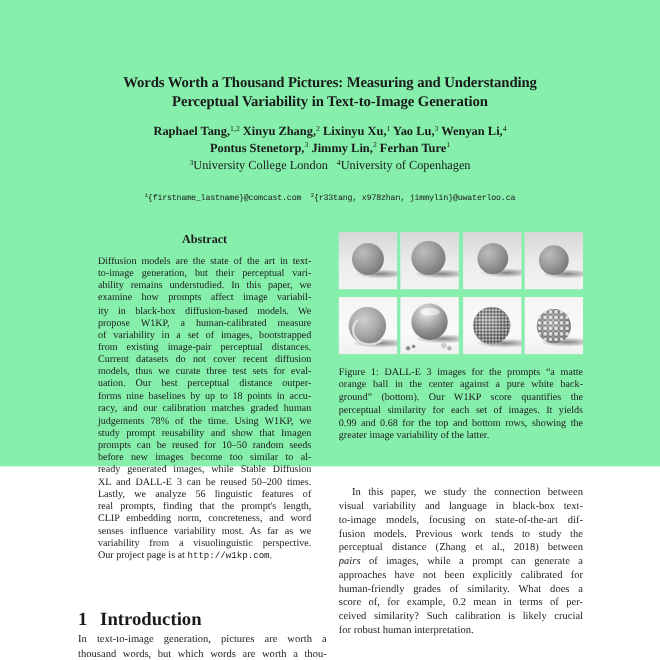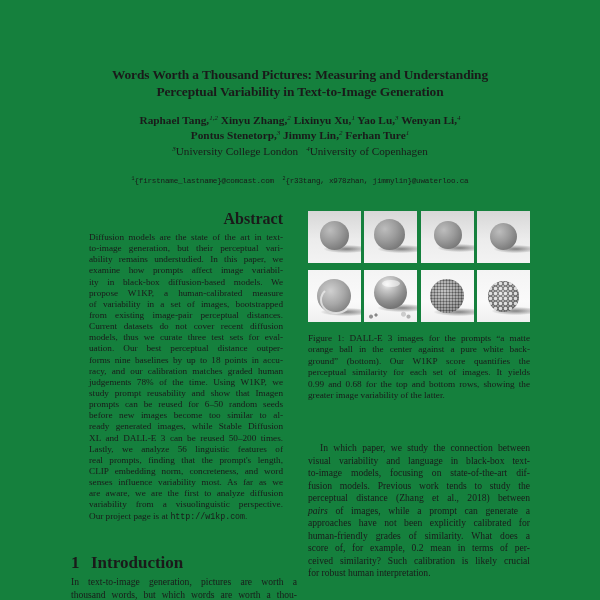--- a/index.html
+++ b/index.html
@@ -1,27 +1,27 @@
 <!DOCTYPE html>
 <html><head>
 <meta charset="utf-8">
 <style>
   html, body { margin: 0; padding: 0; background: #ffffff; }
   body { width: 600px; height: 600px; overflow: hidden; position: relative; font-family: "Liberation Serif", "DejaVu Serif", serif; color: #1a1a1a; }
-  .page { position: absolute; left: 0; top: 0; width: 600px; height: 600px; background: #15803d; }
+  .page { position: absolute; left: 0; top: 0; width: 600px; height: 424px; background: #86efac; }
 
   .title { position: absolute; left: 60px; top: 66px; width: 480px; text-align: center; font-weight: bold; font-size: 13.4px; line-height: 17px; letter-spacing: -0.1px; }
   .authors { position: absolute; left: 60px; top: 113px; width: 480px; text-align: center; font-weight: bold; font-size: 11.3px; line-height: 15px; }
-  .authors sup, .affil sup { font-size: 7px; font-weight: normal; vertical-align: 4px; line-height: 0; font-style: italic; }
+  .authors sup, .affil sup { font-size: 7px; font-weight: normal; vertical-align: 4px; line-height: 0; }
   .affil { position: absolute; left: 60px; top: 144px; width: 480px; text-align: center; font-size: 11.2px; line-height: 14.5px; }
   .affil .gap { display: inline-block; width: 8px; }
   .emails { position: absolute; left: 60px; top: 176px; width: 480px; text-align: center; font-family: "Liberation Mono", "DejaVu Sans Mono", monospace; font-size: 7.6px; line-height: 10px; letter-spacing: -0.2px; }
   .emails sup { font-size: 5px; vertical-align: 3px; line-height: 0; }
 
-  .abs-head { position: absolute; left: 89px; top: 212px; width: 194px; text-align: right; font-weight: bold; font-size: 16px; line-height: 13px; }
+  .abs-head { position: absolute; left: 89px; top: 212px; width: 194px; text-align: center; font-weight: bold; font-size: 11px; line-height: 13px; }
   .abs-body { position: absolute; left: 89px; top: 232px; width: 194px; font-size: 9.2px; line-height: 11.15px; text-align: justify; }
   .abs-body .mono { font-family: "Liberation Mono", "DejaVu Sans Mono", monospace; font-size: 8.3px; }
   .abs-line { display: block; text-align: justify; text-align-last: justify; white-space: nowrap; height: 11.15px; }
   .abs-line.last { text-align-last: left; }
 
   .intro-head { position: absolute; left: 71px; top: 556px; font-weight: bold; font-size: 17px; line-height: 13px; }
   .intro-head .num { display: inline-block; width: 20px; }
   .intro-body { position: absolute; left: 71px; top: 576px; width: 226px; font-size: 9.6px; line-height: 12.6px; }
   .line { display: block; text-align: justify; text-align-last: justify; white-space: nowrap; }
   .line.last { text-align-last: left; }
@@ -94,29 +94,28 @@
       <span class="abs-line">propose W1KP, a human-calibrated measure</span>
       <span class="abs-line">of variability in a set of images, bootstrapped</span>
       <span class="abs-line">from existing image-pair perceptual distances.</span>
       <span class="abs-line">Current datasets do not cover recent diffusion</span>
       <span class="abs-line">models, thus we curate three test sets for eval-</span>
       <span class="abs-line">uation. Our best perceptual distance outper-</span>
       <span class="abs-line">forms nine baselines by up to 18 points in accu-</span>
       <span class="abs-line">racy, and our calibration matches graded human</span>
       <span class="abs-line">judgements 78% of the time. Using W1KP, we</span>
       <span class="abs-line">study prompt reusability and show that Imagen</span>
-      <span class="abs-line">prompts can be reused for 6–50 random seeds</span>
+      <span class="abs-line">prompts can be reused for 10–50 random seeds</span>
       <span class="abs-line">before new images become too similar to al-</span>
       <span class="abs-line">ready generated images, while Stable Diffusion</span>
       <span class="abs-line">XL and DALL-E 3 can be reused 50–200 times.</span>
       <span class="abs-line">Lastly, we analyze 56 linguistic features of</span>
       <span class="abs-line">real prompts, finding that the prompt's length,</span>
       <span class="abs-line">CLIP embedding norm, concreteness, and word</span>
       <span class="abs-line">senses influence variability most. As far as we</span>
-      <span class="abs-line">are aware, we are the first to analyze diffusion</span>
       <span class="abs-line">variability from a visuolinguistic perspective.</span>
       <span class="abs-line last"><span>Our project page is at </span><span class="mono">http://w1kp.com</span><span>.</span></span>
     </div>
 
   <div class="intro-head">
     <span class="num">1</span><span>Introduction</span>
   </div>
   <div class="intro-body">
     <span class="line">In text-to-image generation, pictures are worth a</span>
     <span class="line">thousand words, but which words are worth a thou-</span>
@@ -169,21 +168,21 @@
   <div class="caption" id="caption">
       <span class="line">Figure 1: DALL-E 3 images for the prompts “a matte</span>
       <span class="line">orange ball in the center against a pure white back-</span>
       <span class="line">ground” (bottom). Our W1KP score quantifies the</span>
       <span class="line">perceptual similarity for each set of images. It yields</span>
       <span class="line">0.99 and 0.68 for the top and bottom rows, showing the</span>
       <span class="line last">greater image variability of the latter.</span>
     </div>
 
   <div class="body-right" id="body-right">
-      <span class="line indent"><span>In which paper, we study the connection between</span></span>
+      <span class="line indent"><span>In this paper, we study the connection between</span></span>
       <span class="line"><span>visual variability and language in black-box text-</span></span>
       <span class="line"><span>to-image models, focusing on state-of-the-art dif-</span></span>
       <span class="line"><span>fusion models. Previous work tends to study the</span></span>
       <span class="line"><span>perceptual distance (Zhang et al., 2018) between</span></span>
       <span class="line"><em>pairs</em><span> of images, while a prompt can generate a</span></span>
       <span class="line"><span>approaches have not been explicitly calibrated for</span></span>
       <span class="line"><span>human-friendly grades of similarity. What does a</span></span>
       <span class="line"><span>score of, for example, 0.2 mean in terms of per-</span></span>
       <span class="line"><span>ceived similarity? Such calibration is likely crucial</span></span>
       <span class="line last"><span>for robust human interpretation.</span></span>

